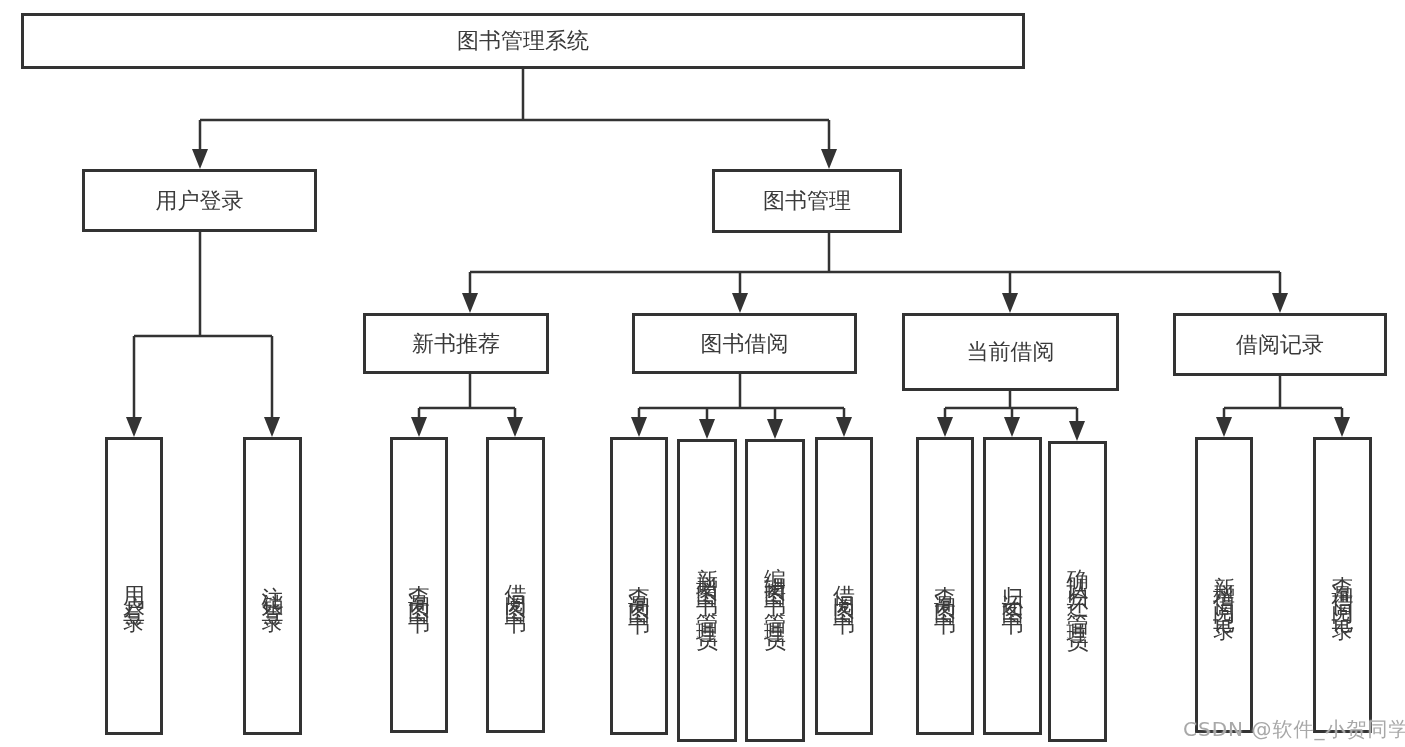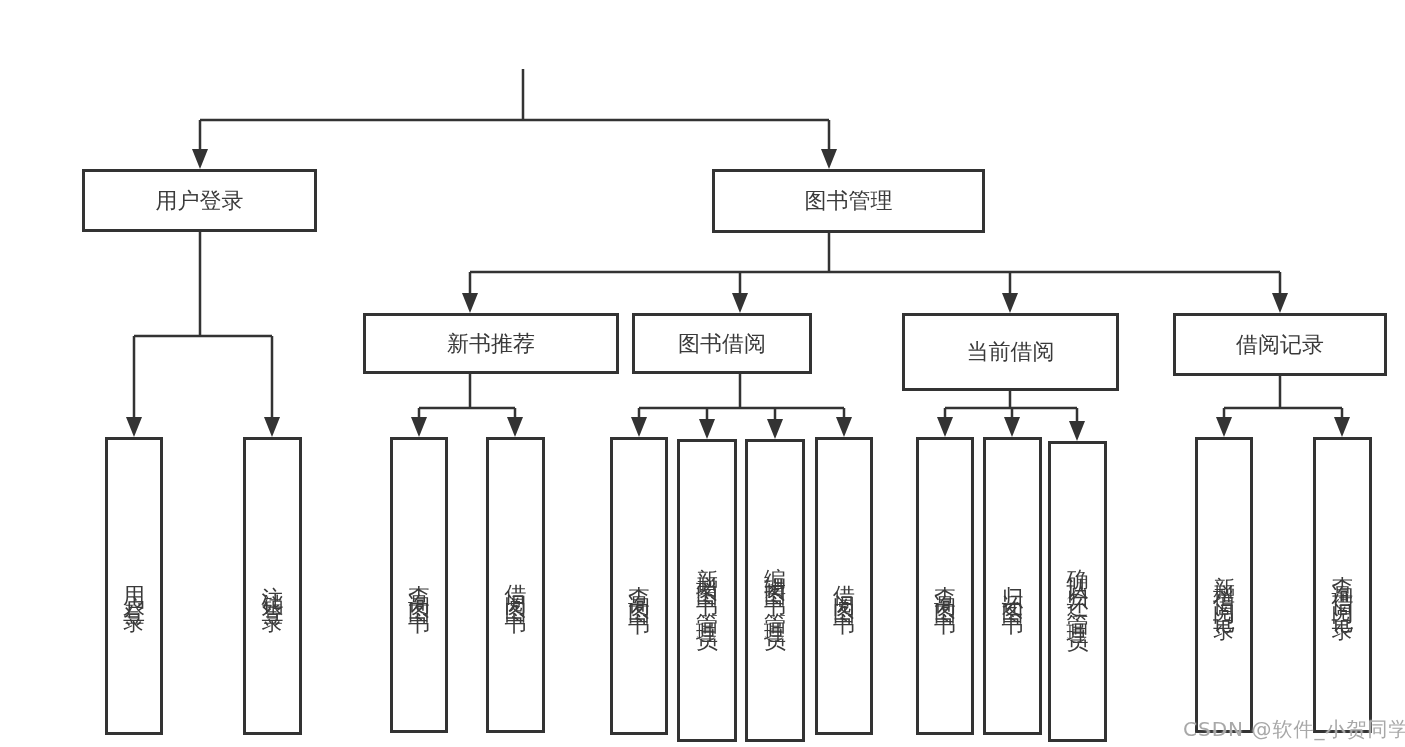--- a/index.html
+++ b/index.html
@@ -74,32 +74,35 @@
       <polygon points="767,419 783,419 775,439"></polygon>
       <polygon points="836,417 852,417 844,437"></polygon>
       <polygon points="937,417 953,417 945,437"></polygon>
       <polygon points="1004,417 1020,417 1012,437"></polygon>
       <polygon points="1069,421 1085,421 1077,441"></polygon>
       <polygon points="1216,417 1232,417 1224,437"></polygon>
       <polygon points="1334,417 1350,417 1342,437"></polygon>
     </g>
   </svg>
 
+  <div class="node" style="left:21px;top:13px;width:1004px;height:56px">
+    <span>图书管理系统</span>
+  </div>
 
   <div class="node" style="left:82px;top:169px;width:235px;height:63px">
     <span>用户登录</span>
   </div>
-  <div class="node" style="left:712px;top:169px;width:273px;height:64px">
+  <div class="node" style="left:712px;top:169px;width:190px;height:64px">
     <span>图书管理</span>
   </div>
 
-  <div class="node" style="left:363px;top:313px;width:256px;height:61px">
+  <div class="node" style="left:363px;top:313px;width:186px;height:61px">
     <span>新书推荐</span>
   </div>
-  <div class="node" style="left:632px;top:313px;width:180px;height:61px">
+  <div class="node" style="left:632px;top:313px;width:225px;height:61px">
     <span>图书借阅</span>
   </div>
   <div class="node" style="left:902px;top:313px;width:217px;height:78px">
     <span>当前借阅</span>
   </div>
   <div class="node" style="left:1173px;top:313px;width:214px;height:63px">
     <span>借阅记录</span>
   </div>
 
   <div class="node v" style="left:105px;top:437px;width:58px;height:298px">

